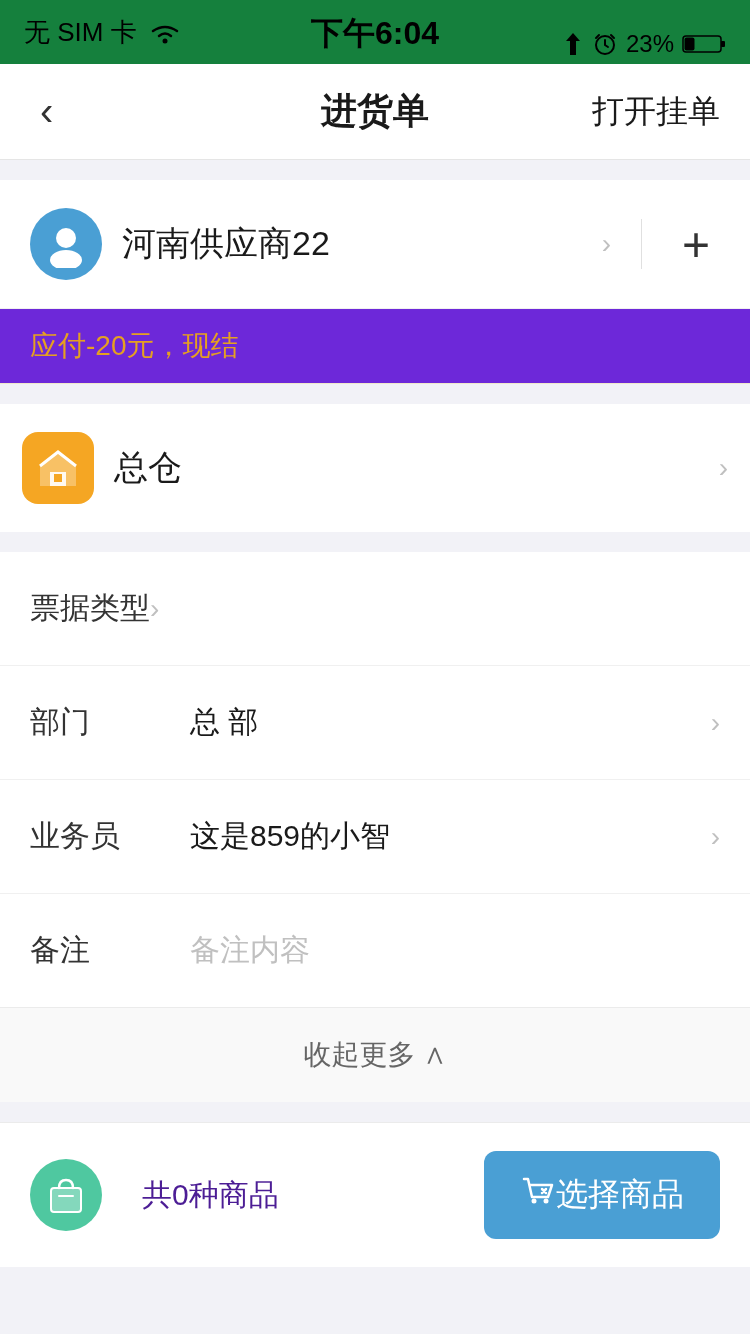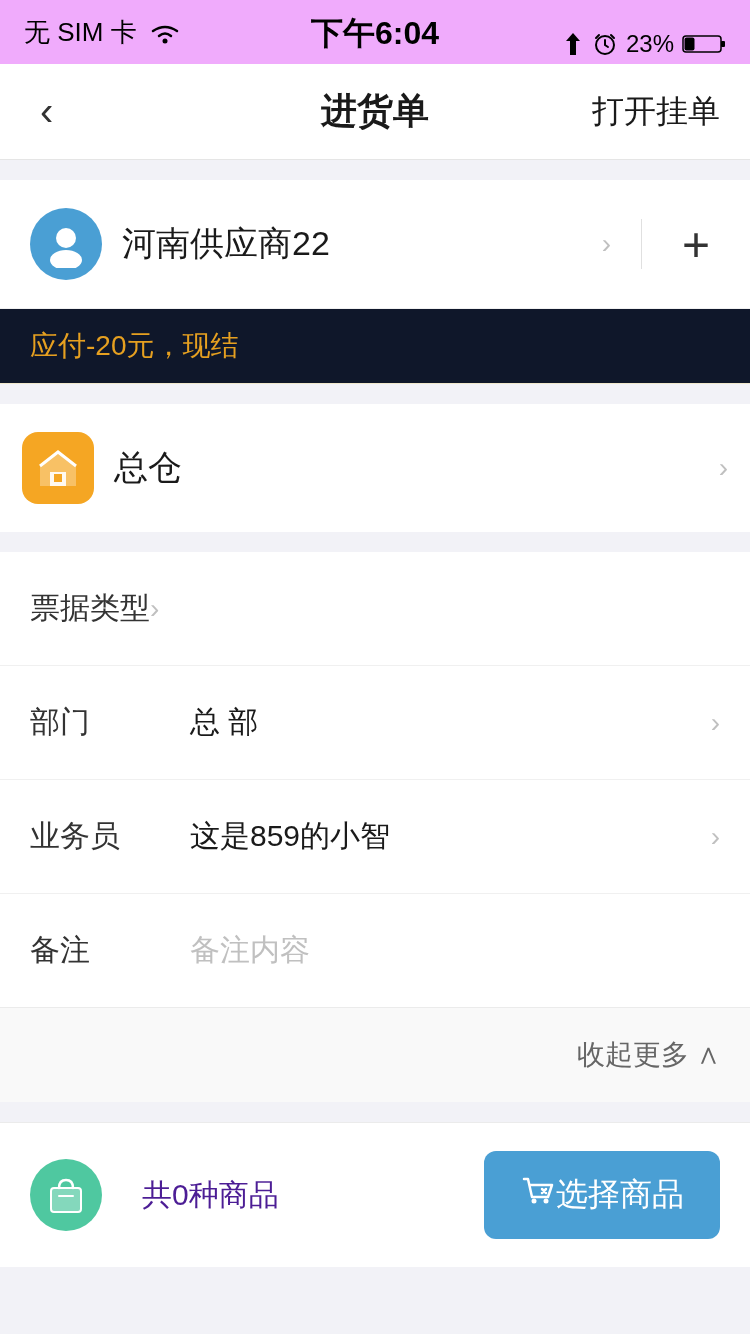--- a/index.html
+++ b/index.html
@@ -9,21 +9,21 @@
       min-height: 1334px;
       font-family: -apple-system, "PingFang SC", "Helvetica Neue", sans-serif;
       background: #f2f2f7;
       font-size: 28px;
     }
 
     
     .status-bar {
       width: 750px;
       height: 64px;
-      background: #f0abfc;
+      background: #15803d;
       display: flex;
       align-items: center;
       justify-content: space-between;
       padding: 16px 24px;
       font-size: 26px;
       color: #000;
     }
     .status-left {
       display: flex;
       align-items: center;
@@ -134,21 +134,21 @@
     }
     .plus-btn {
       font-size: 48px;
       color: #333;
       cursor: pointer;
       padding: 0 10px;
     }
 
     
     .notice-banner {
-      background: #0f172a;
+      background: #6d28d9;
       padding: 18px 30px;
       font-size: 28px;
       color: #e6a020;
       border-bottom: 1px solid #f0e8cc;
     }
 
     
     .warehouse-row {
       display: flex;
       align-items: center;
@@ -205,21 +205,21 @@
     }
     .form-value.placeholder {
       color: #c0c0c0;
     }
 
     
     .collapse-row {
       background: #f9f9f9;
       display: flex;
       align-items: center;
-      justify-content: flex-end;
+      justify-content: center;
       padding: 28px 30px;
       font-size: 28px;
       color: #666;
       cursor: pointer;
       border-top: 1px solid #ebebeb;
     }
 
     
     .products-bar {
       background: #fff;

